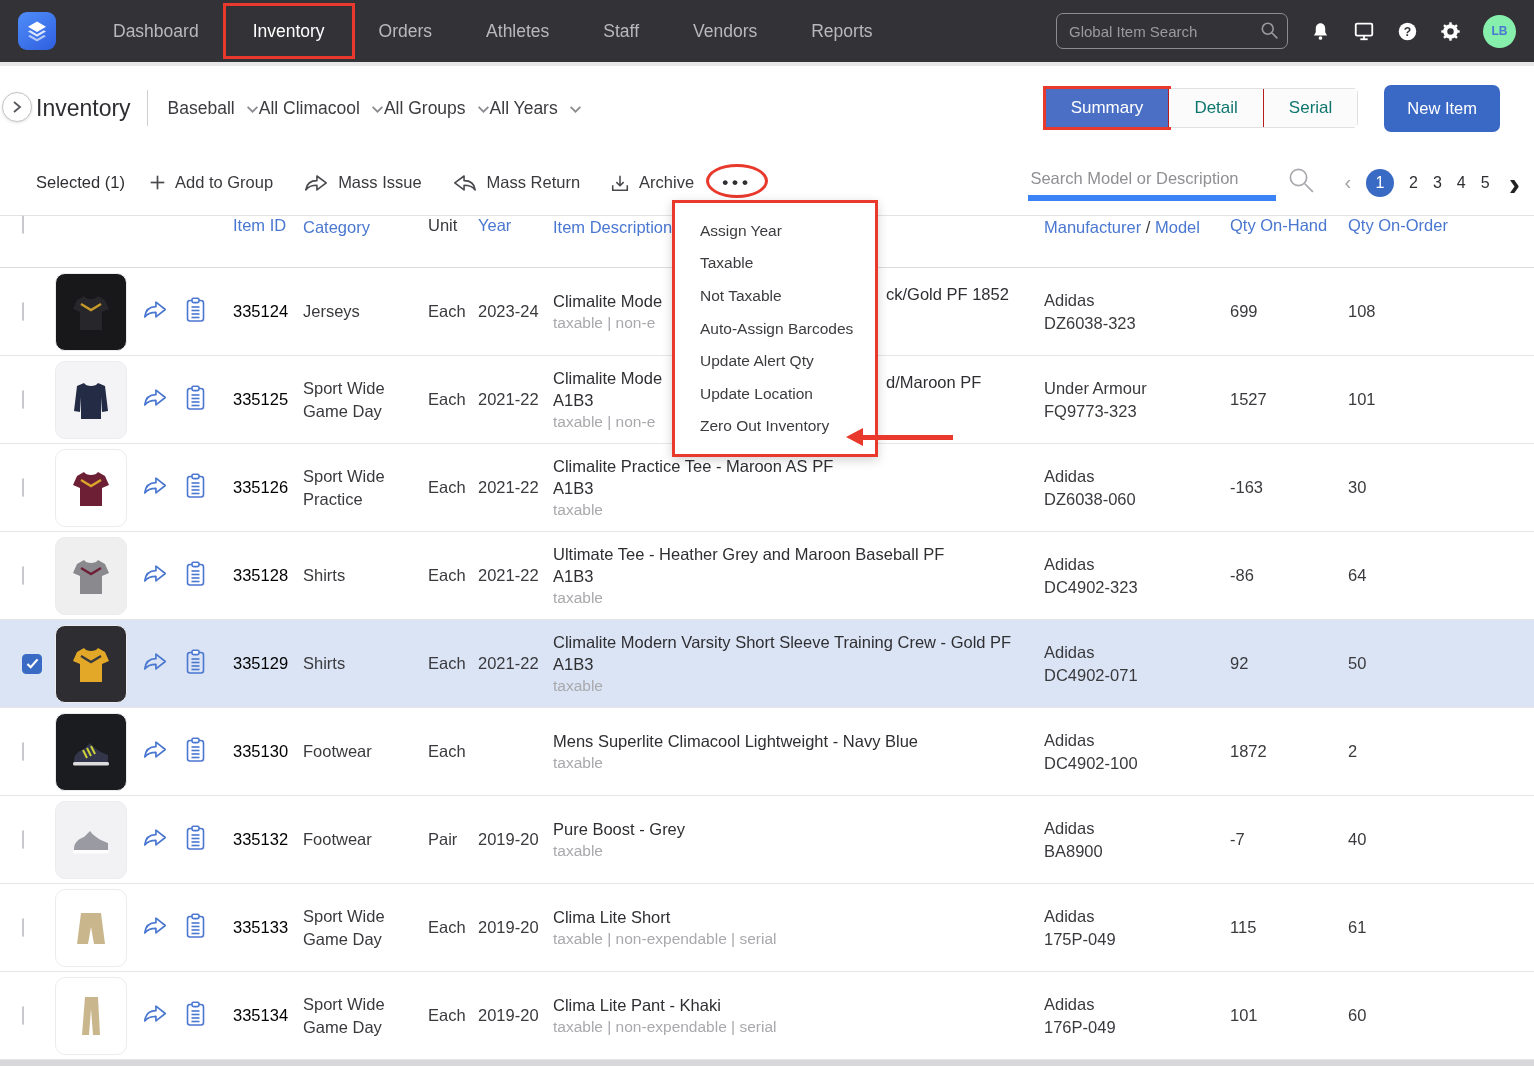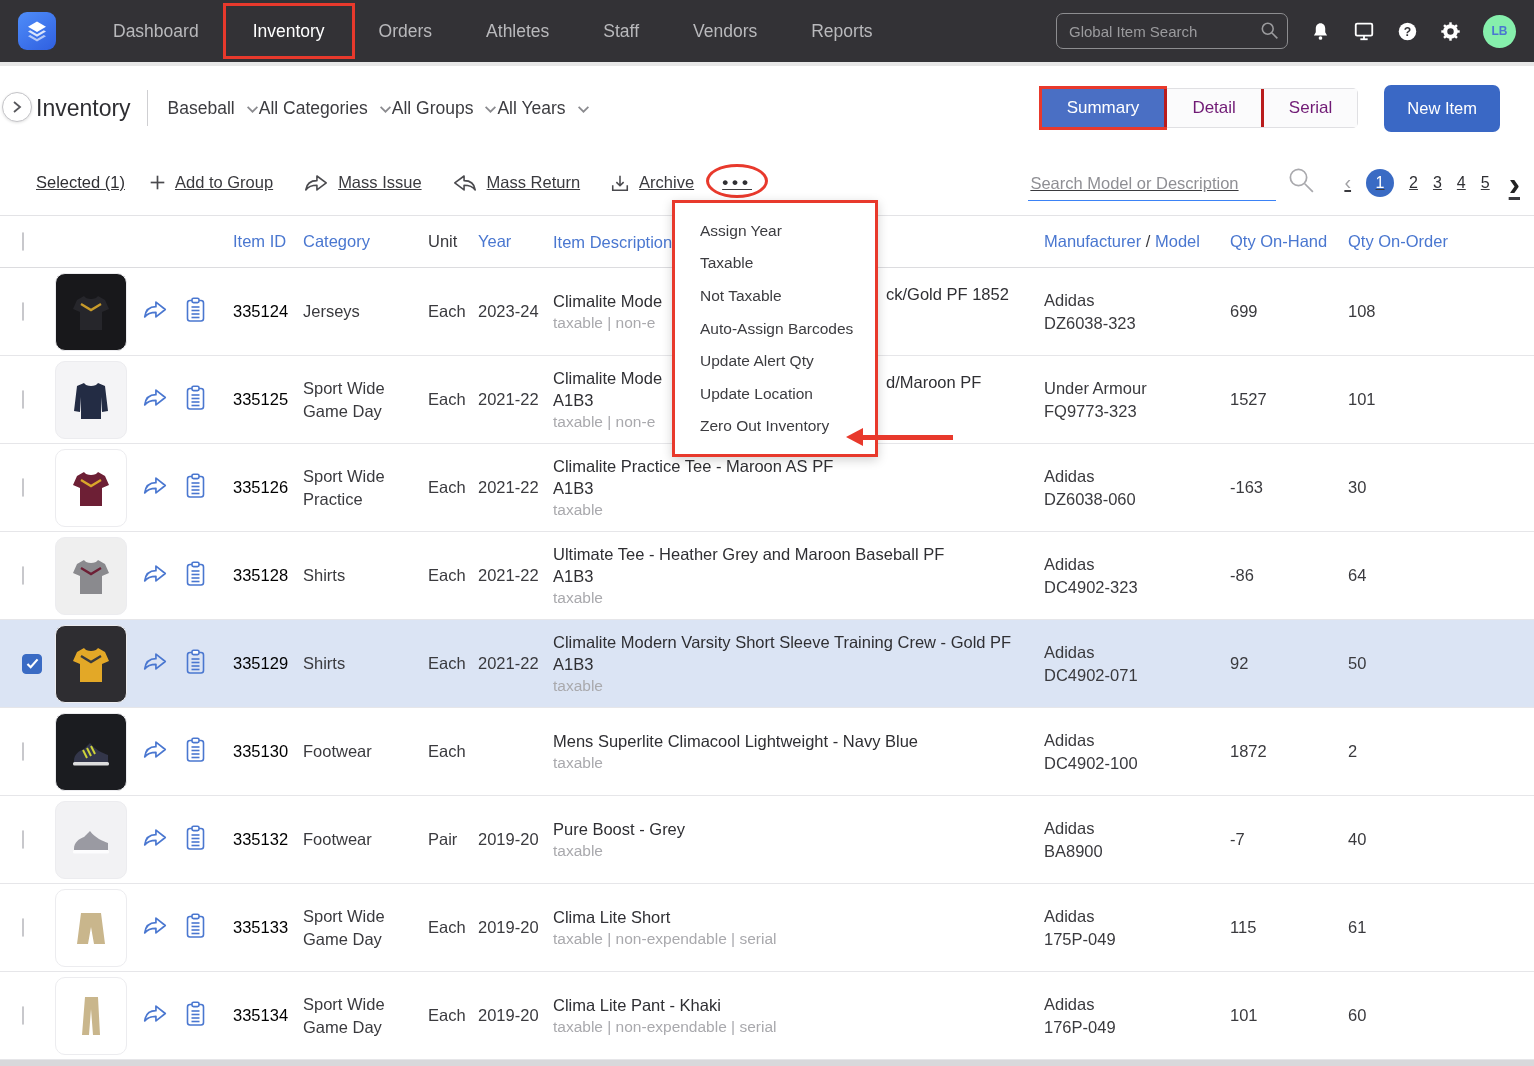--- a/index.html
+++ b/index.html
@@ -31,52 +31,52 @@
   
   .filterbar { height:84px; background:#fff; display:flex; align-items:center; position:relative; padding-left:36px; }
   .collapse-btn { position:absolute; left:2px; top:26px; width:30px; height:30px; border-radius:50%;
     background:#fff; border:1px solid #c4c4c8; box-shadow:0 1px 3px rgba(0,0,0,.12);
     display:flex; align-items:center; justify-content:center; cursor:pointer; }
   .pg-title { font-size:23px; color:#2e2e32; }
   .vdiv { width:1px; height:36px; background:#cfcfd2; margin:0 20px 0 16px; }
   .filters { display:flex; align-items:center; }
   .filter { display:flex; align-items:center; gap:11px; font-size:17.5px; color:#3c3c40; cursor:pointer; }
   .views { margin-left:auto; display:flex; border:1px solid #e0e0e3; border-radius:5px; overflow:visible; }
-  .view-btn { padding:9px 25px; font-size:17px; color:#701a75; background:#fbfbfc; cursor:pointer;
-    border-left:3px solid #b91c1c; }
+  .view-btn { padding:9px 25px; font-size:17px; color:#0f766e; background:#fbfbfc; cursor:pointer;
+    border-left:1px solid #b91c1c; }
   .view-btn:first-child { border-left:none; }
   .view-btn.active { background:#4a6fc4; color:#fff; }
   .view-btn.annotated { outline:3px solid #e8392c; }
   .new-item { margin:0 34px 0 26px; background:#3a68c5; color:#fff; font-size:16.5px; border:none;
     border-radius:7px; padding:14px 23px; cursor:pointer; font-family:"Liberation Sans", sans-serif; }
 
   
-  .toolbar { height:66px; display:flex; align-items:center; padding:0 14px 0 36px; border-bottom:1px solid #e3e3e6;text-decoration:underline; }
+  .toolbar { height:66px; display:flex; align-items:center; padding:0 14px 0 36px; border-bottom:1px solid #e3e3e6; }
   .sel-label { font-size:16.5px; color:#2f2f33; margin-right:24px; }
   .actions { display:flex; align-items:center; gap:30px; }
   .action { display:flex; align-items:center; gap:9px; font-size:16.5px; color:#3a3a3e; cursor:pointer; }
   .action .ic { color:#4a4a4e; display:flex; }
   .dots-wrap { position:relative; margin-left:28px; cursor:pointer; }
   .dots { font-size:17px; letter-spacing:4px; color:#2f2f33; font-weight:bold; }
   .red-ellipse { position:absolute; left:-16px; top:-9px; width:62px; height:34px;
     border:3px solid #e8392c; border-radius:50%; pointer-events:none; }
   .msearch { margin-left:auto; display:flex; align-items:end; gap:10px; }
-  .msearch input { border:none; border-bottom:1px solid #3b82f6; width:248px; font-size:16.5px;
+  .msearch input { border:none; border-bottom:6px solid #3b82f6; width:248px; font-size:16.5px;
     color:#55555a; padding:4px 2px 7px; outline:none; font-family:"Liberation Sans", sans-serif; }
   .msearch input::placeholder { color:#8f8f94; }
   .msearch .mag { color:#a9a9ad; margin-bottom:2px; }
   .pager { display:flex; align-items:center; gap:15px; margin-left:28px; }
   .pg-prev { color:#a0a0a4; font-size:20px; cursor:pointer; }
   .pg-num { font-size:16px; color:#2f2f33; cursor:pointer; }
   .pg-num.current { width:28px; height:28px; border-radius:50%; background:#3a6bc4; color:#fff;
     display:flex; align-items:center; justify-content:center; }
   .pg-next { color:#222; font-size:34px; font-weight:bold; cursor:pointer; line-height:1; margin-left:4px; }
 
   
-  .thead { height:52px; display:flex; align-items:center; border-bottom:1px solid #dcdcdf;
+  .thead { height:52px; display:flex; align-items:flex-start; border-bottom:1px solid #dcdcdf;
     font-size:16px; padding-left:22px; }
   .thead .hlink { color:#4a77d0; cursor:pointer; }
   .thead .hplain { color:#3a3a3e; }
   .row { height:88px; display:flex; align-items:center; padding-left:22px; position:relative;
     border-bottom:1px solid #e6e6e9; background:#fff; }
   .row.selected { background:#dbe4f4; }
   .c-cb { width:20px; margin-right:13px; flex:0 0 auto; }
   .cb { width:20px; height:20px; border:1px solid #c8c8cc; border-radius:4px; background:#fff; cursor:pointer; }
   .cb.checked { background:#3a6bc4; border-color:#3a6bc4; display:flex; align-items:center; justify-content:center; }
   .c-img { width:72px; margin-right:14px; flex:0 0 auto; }
@@ -186,21 +186,21 @@
     <span class="pg-title">Inventory</span>
     <span class="vdiv"></span>
     <div class="filters" id="filters">
         <div class="filter">
           <span>Baseball</span>
           <span><svg width="13" height="9" viewBox="0 0 12 8" fill="none" stroke="#8a8a8e" stroke-width="1.6">
               <path d="M1.5 1.5 L6 6 L10.5 1.5"></path>
             </svg></span>
         </div>
         <div class="filter">
-          <span>All Categories</span>
+          <span>All Climacool</span>
           <span><svg width="13" height="9" viewBox="0 0 12 8" fill="none" stroke="#8a8a8e" stroke-width="1.6">
               <path d="M1.5 1.5 L6 6 L10.5 1.5"></path>
             </svg></span>
         </div>
         <div class="filter">
           <span>All Groups</span>
           <span><svg width="13" height="9" viewBox="0 0 12 8" fill="none" stroke="#8a8a8e" stroke-width="1.6">
               <path d="M1.5 1.5 L6 6 L10.5 1.5"></path>
             </svg></span>
         </div>

